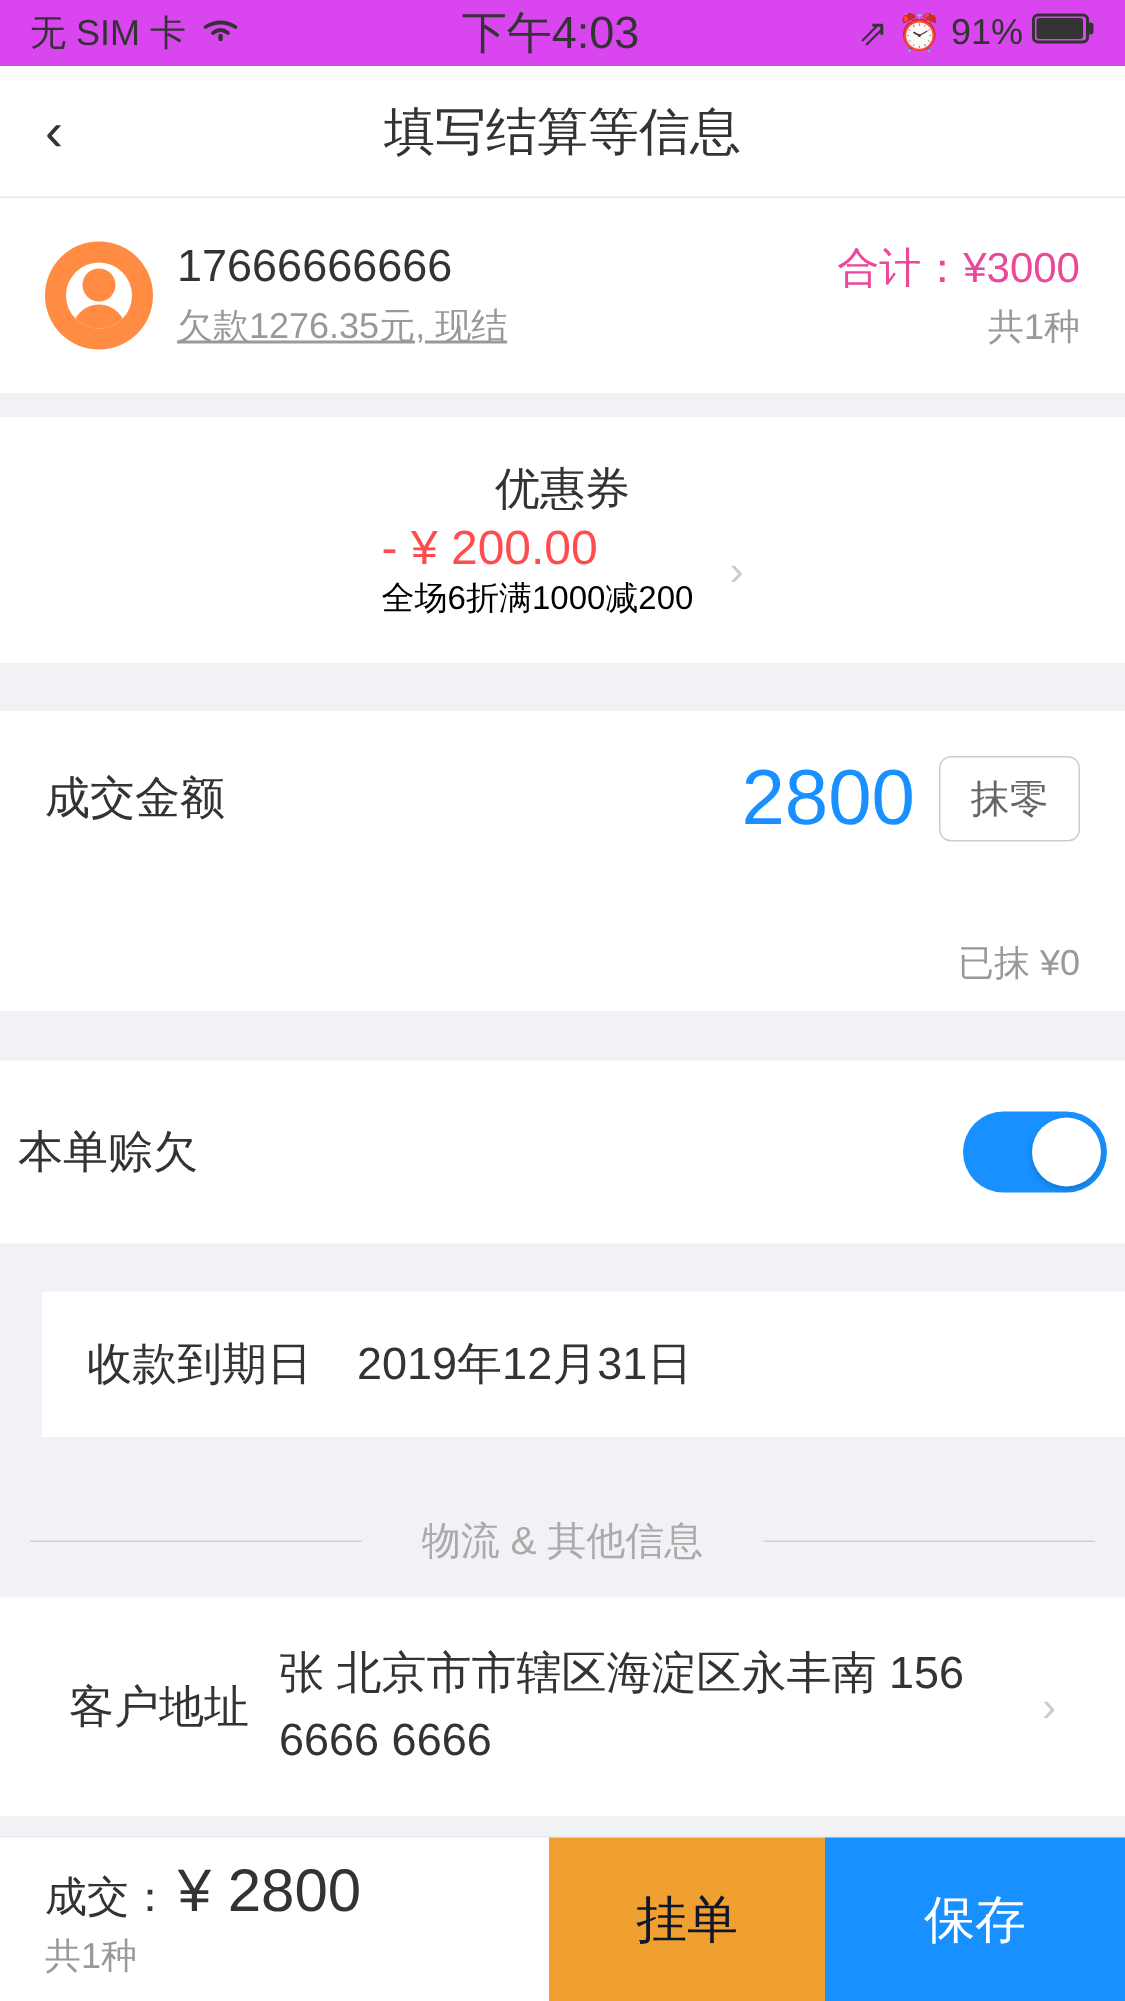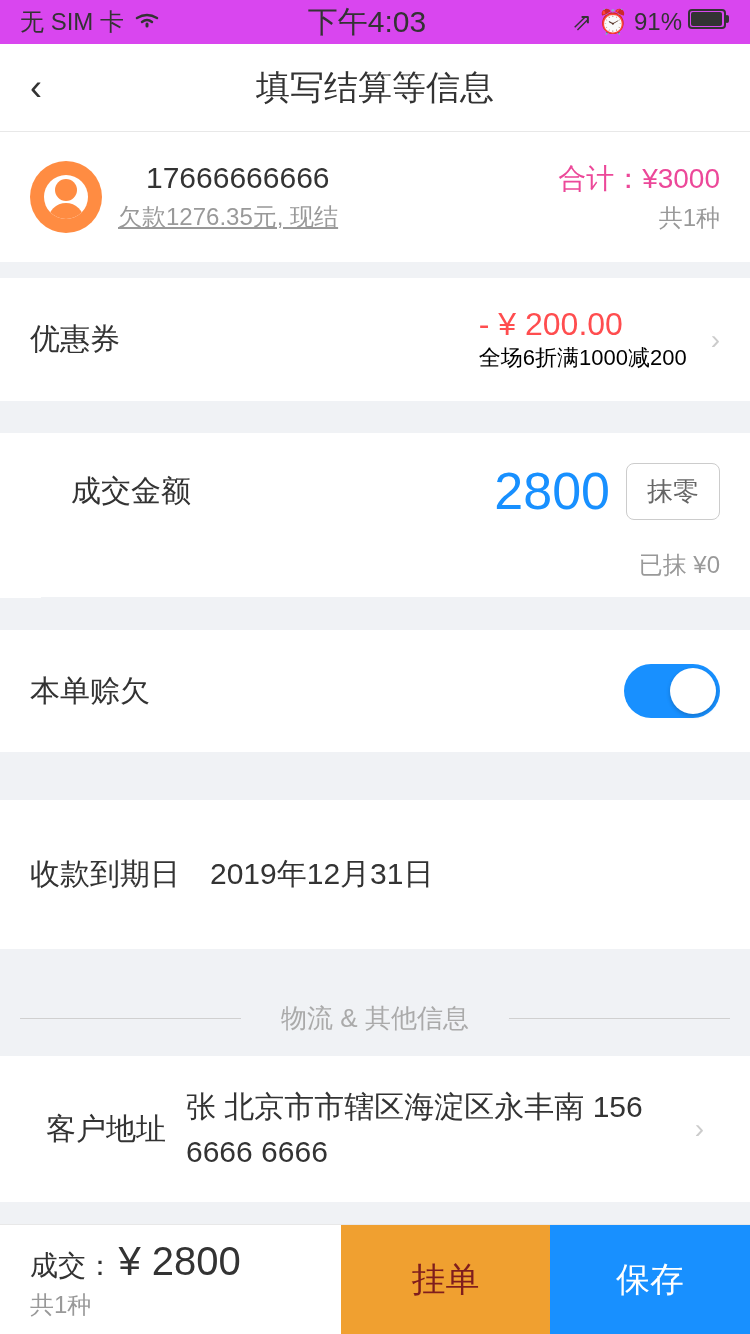--- a/index.html
+++ b/index.html
@@ -103,52 +103,52 @@
     .avatar-body {
       width: 36px;
       height: 20px;
       border-radius: 18px 18px 0 0;
       background: #ff8c42;
       position: absolute;
       bottom: -4px;
       left: 4px;
     }
     .customer-info { display: flex; flex-direction: column; gap: 6px; }
-    .customer-phone { font-size: 30px; font-weight: 500; color: #333; margin-left: 28px; }
+    .customer-phone { font-size: 30px; font-weight: 500; color: #333; }
     .customer-note { font-size: 24px; color: #999; text-decoration: underline; }
     .customer-right { text-align: right; }
     .total-amount { font-size: 28px; color: #ec4899; font-weight: 500; }
     .total-count { font-size: 24px; color: #999; margin-top: 4px; }
 
     
     .coupon-row {
       background: #fff;
       padding: 28px 30px;
       display: flex;
       align-items: center;
       justify-content: space-between;
       margin-bottom: 16px;
+      flex-direction: column;
     }
     .coupon-label { font-size: 30px; color: #333; }
     .coupon-right { display: flex; align-items: center; gap: 24px; }
     .coupon-discount { font-size: 32px; color: #ff4d4f; font-weight: 500; }
     .coupon-desc { font-size: 22px; color: #000000; text-align: right; }
     .coupon-arrow { font-size: 28px; color: #ccc; }
 
     
     .section-divider {
       height: 16px;
       background: #f0f2f5;
     }
 
     
     .white-section {
       background: #fff;
       margin-bottom: 16px;
-      padding-left: 41px;
     }
 
     
     .transaction-row {
       background: #fff;
       padding: 28px 30px;
       display: flex;
       align-items: center;
       justify-content: space-between;
     }
@@ -162,20 +162,21 @@
       font-size: 26px;
       color: #666;
       background: #fff;
       cursor: pointer;
     }
     .already-rounded {
       font-size: 24px;
       color: #999;
       text-align: right;
       padding: 0 30px 16px;
+      margin-top: 36px;
     }
 
     
     .prereceive-row {
       background: #fff;
       padding: 28px 30px;
       display: flex;
       align-items: center;
       justify-content: space-between;
     }
@@ -200,35 +201,36 @@
       background: #fff;
       position: absolute;
       top: 4px;
       right: 4px;
       box-shadow: 0 2px 4px rgba(0,0,0,0.2);
     }
 
     
     .debt-row {
       background: #fff;
-      padding: 34px 30px;
-      display: flex;
-      align-items: center;
-      justify-content: space-between;
-      margin-bottom: 32px;
+      padding: 34px 12px;
+      display: flex;
+      align-items: center;
+      justify-content: space-between;
+      margin-bottom: 16px;
     }
 
     
     .duedate-row {
       background: #fff;
-      padding: 54px 30px;
+      padding: 28px 30px;
       display: flex;
       align-items: center;
       gap: 30px;
       margin-bottom: 16px;
+      margin-left: 28px;
     }
     .duedate-label { font-size: 30px; color: #333; }
     .duedate-value { font-size: 30px; color: #333; }
 
     
     .logistics-divider {
       background: #f0f2f5;
       padding: 20px 0;
       text-align: center;
       display: flex;
@@ -269,28 +271,28 @@
       border-top: 1px solid #e8e8e8;
     }
     .bottom-summary {
       flex: 1;
       padding: 0 30px;
     }
     .bottom-deal { font-size: 28px; color: #333; }
     .bottom-deal-amount { font-size: 40px; font-weight: 500; color: #333; }
     .bottom-count { font-size: 24px; color: #999; margin-top: 4px; }
     .btn-hang {
-      width: 209px;
+      width: 184px;
       height: 110px;
       background: #f0a030;
       display: flex;
       align-items: center;
       justify-content: center;
       font-size: 34px;
-      color: #7f1d1d;
+      color: #0f172a;
       cursor: pointer;
     }
     .btn-save {
       width: 200px;
       height: 110px;
       background: #1890ff;
       display: flex;
       align-items: center;
       justify-content: center;
       font-size: 34px;

